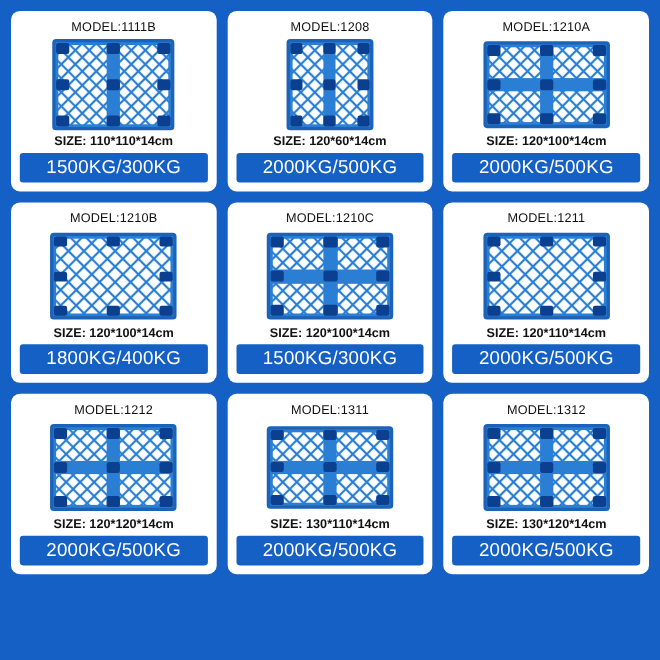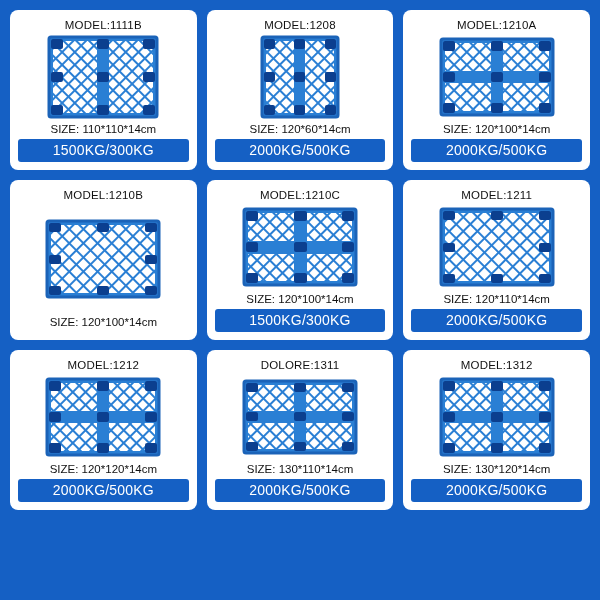--- a/index.html
+++ b/index.html
@@ -56,26 +56,27 @@
     min-height: 0;
   }
   .pallet {
     display: block;
   }
   .size {
     font-size: 11.5px;
     color: #111111;
     margin: 2px 0 4px 0;
     white-space: nowrap;
+    font-weight: bold;
   }
   .cap {
     width: 100%;
     background: #1560c4;
     color: #ffffff;
-    font-size: 14px;
+    font-size: 17px;
     text-align: center;
     border-radius: 3px;
     padding: 3px 0 4px 0;
     box-sizing: border-box;
     letter-spacing: 0.2px;
   }
   .footer {
     flex: 1 1 auto;
     display: flex;
     align-items: center;
@@ -212,20 +213,21 @@
             <rect x="104" y="8" width="12" height="9" rx="2"></rect>
             <rect x="8" y="40" width="12" height="9" rx="2"></rect>
             <rect x="104" y="40" width="12" height="9" rx="2"></rect>
             <rect x="8" y="71" width="12" height="9" rx="2"></rect>
             <rect x="56" y="71" width="12" height="9" rx="2"></rect>
             <rect x="104" y="71" width="12" height="9" rx="2"></rect>
           </g>
         </svg>
       </div>
       <div class="size">SIZE: 120*100*14cm</div>
+      <div class="cap">1800KG/400KG</div>
     </div>
 
     <div class="card">
       <div class="model">MODEL:1210C</div>
       <div class="illus">
         <svg class="pallet" width="124" height="88" viewBox="0 0 124 88">
           <defs>
             <pattern id="mesh5" width="9" height="9" patternUnits="userSpaceOnUse" patternTransform="rotate(45)">
               <rect width="9" height="9" fill="#2a7fd4"></rect>
               <rect width="7" height="7" x="1" y="1" fill="#ffffff"></rect>
@@ -308,21 +310,21 @@
             <rect x="56" y="70" width="12" height="10" rx="2"></rect>
             <rect x="104" y="70" width="12" height="10" rx="2"></rect>
           </g>
         </svg>
       </div>
       <div class="size">SIZE: 120*120*14cm</div>
       <div class="cap">2000KG/500KG</div>
     </div>
 
     <div class="card">
-      <div class="model">DOLORE:1311</div>
+      <div class="model">MODEL:1311</div>
       <div class="illus">
         <svg class="pallet" width="124" height="88" viewBox="0 0 124 88">
           <defs>
             <pattern id="mesh8" width="9" height="9" patternUnits="userSpaceOnUse" patternTransform="rotate(45)">
               <rect width="9" height="9" fill="#2a7fd4"></rect>
               <rect width="7" height="7" x="1" y="1" fill="#ffffff"></rect>
             </pattern>
           </defs>
           <rect x="6" y="8" width="112" height="72" rx="2" fill="#2a7fd4"></rect>
           <rect x="10" y="12" width="104" height="64" fill="url(#mesh8)"></rect>

